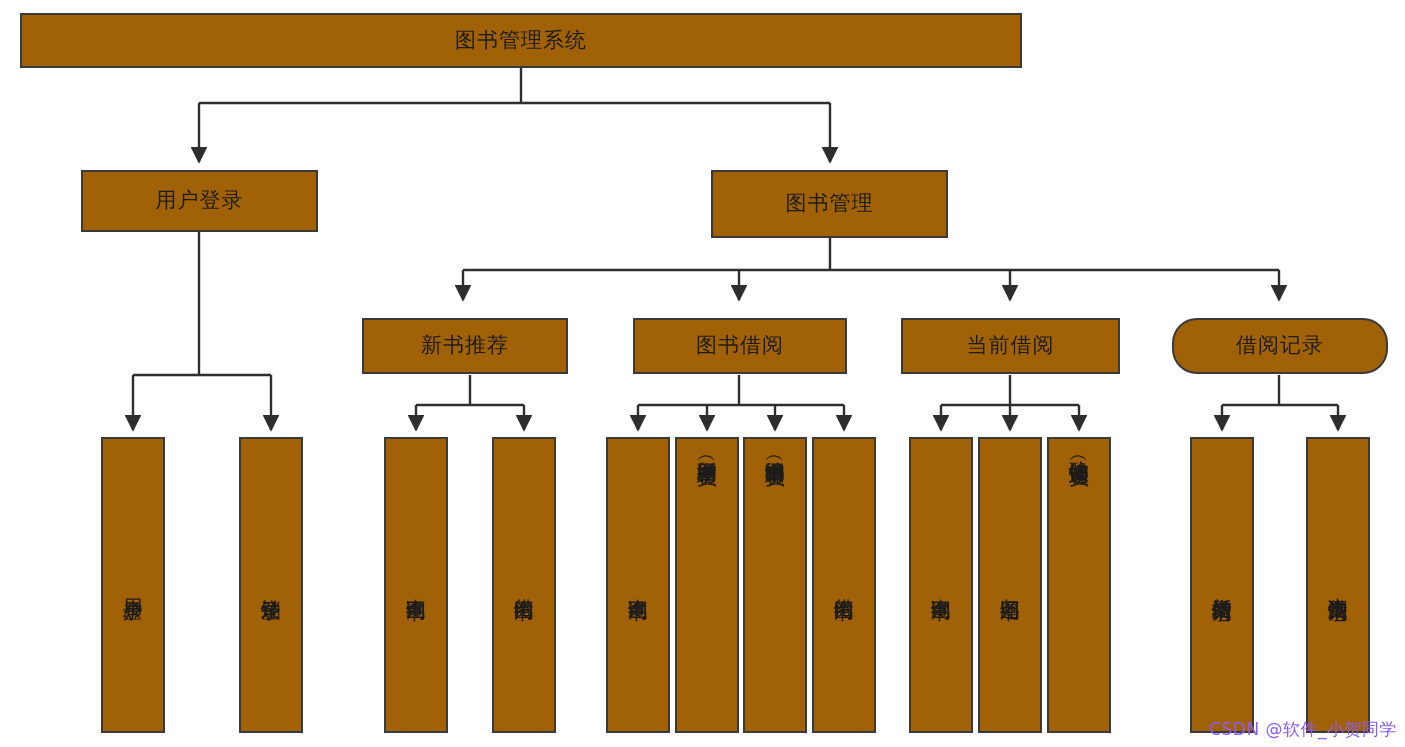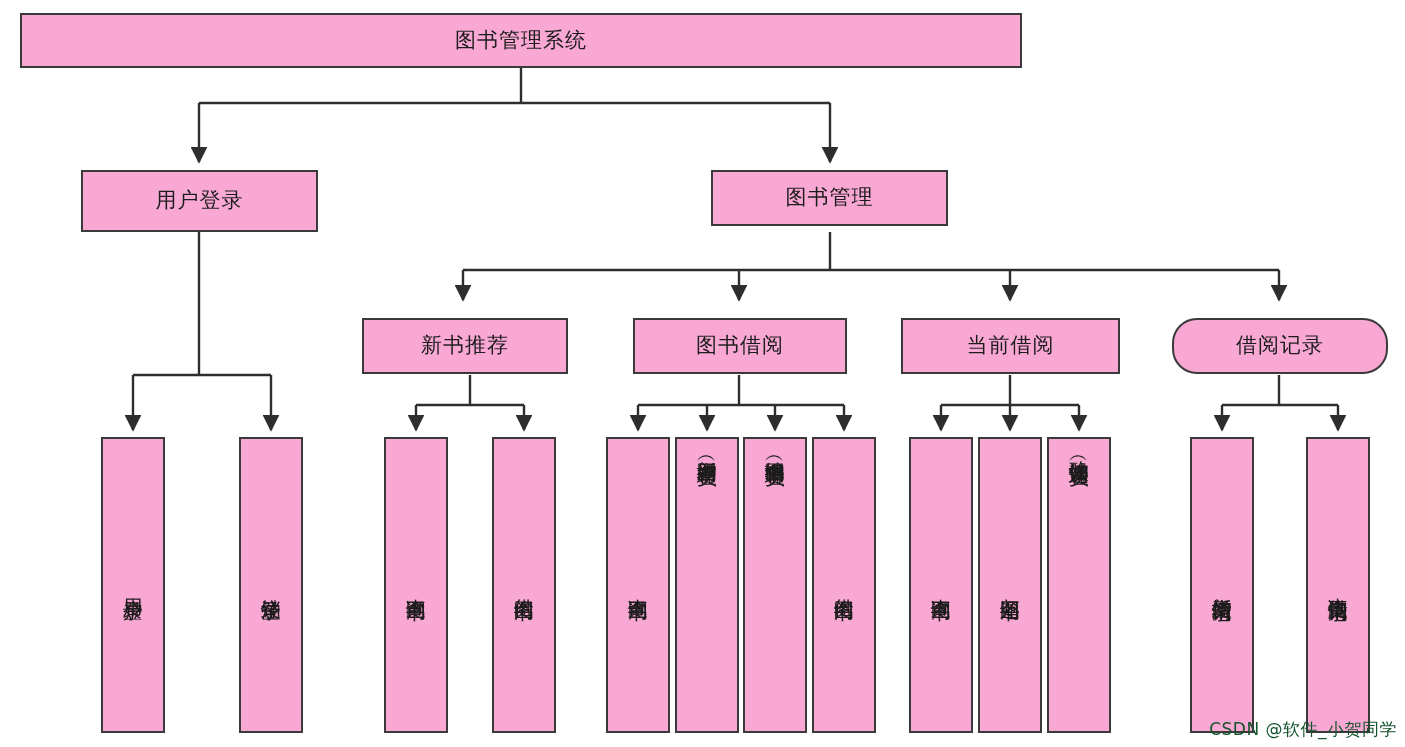--- a/index.html
+++ b/index.html
@@ -21,21 +21,21 @@
   svg.wires {
     position: absolute;
     left: 0;
     top: 0;
     width: 1405px;
     height: 747px;
   }
   .node {
     position: absolute;
     box-sizing: border-box;
-    background: #f9a8d4;
+    background: #a16207;
     border: 2px solid #3a3a3a;
     display: flex;
     align-items: center;
     justify-content: center;
     color: #1c1c1c;
   }
   .node-h .label {
     font-size: 21px;
     line-height: 1.1;
     letter-spacing: 1px;
@@ -61,21 +61,21 @@
   }
   .node-v.center {
     align-items: center;
     padding-top: 0;
   }
   .watermark {
     position: absolute;
     right: 8px;
     bottom: 6px;
     font-size: 17px;
-    color: #14532d;
+    color: #8b5cf6;
     letter-spacing: 0.5px;
     white-space: nowrap;
     pointer-events: none;
   }
 </style>
 </head>
 <body>
 
 <div id="canvas">
 
@@ -129,21 +129,21 @@
     </g>
   </svg>
 
   <div class="node node-h" style="left:20px; top:13px; width:1002px; height:55px;">
     <span class="label">图书管理系统</span>
   </div>
 
   <div class="node node-h" style="left:81px; top:170px; width:237px; height:62px;">
     <span class="label">用户登录</span>
   </div>
-  <div class="node node-h" style="left:711px; top:170px; width:237px; height:56px;">
+  <div class="node node-h" style="left:711px; top:170px; width:237px; height:68px;">
     <span class="label">图书管理</span>
   </div>
 
   <div class="node node-h" style="left:362px; top:318px; width:206px; height:56px;">
     <span class="label">新书推荐</span>
   </div>
   <div class="node node-h" style="left:633px; top:318px; width:214px; height:56px;">
     <span class="label">图书借阅</span>
   </div>
   <div class="node node-h" style="left:901px; top:318px; width:219px; height:56px;">

